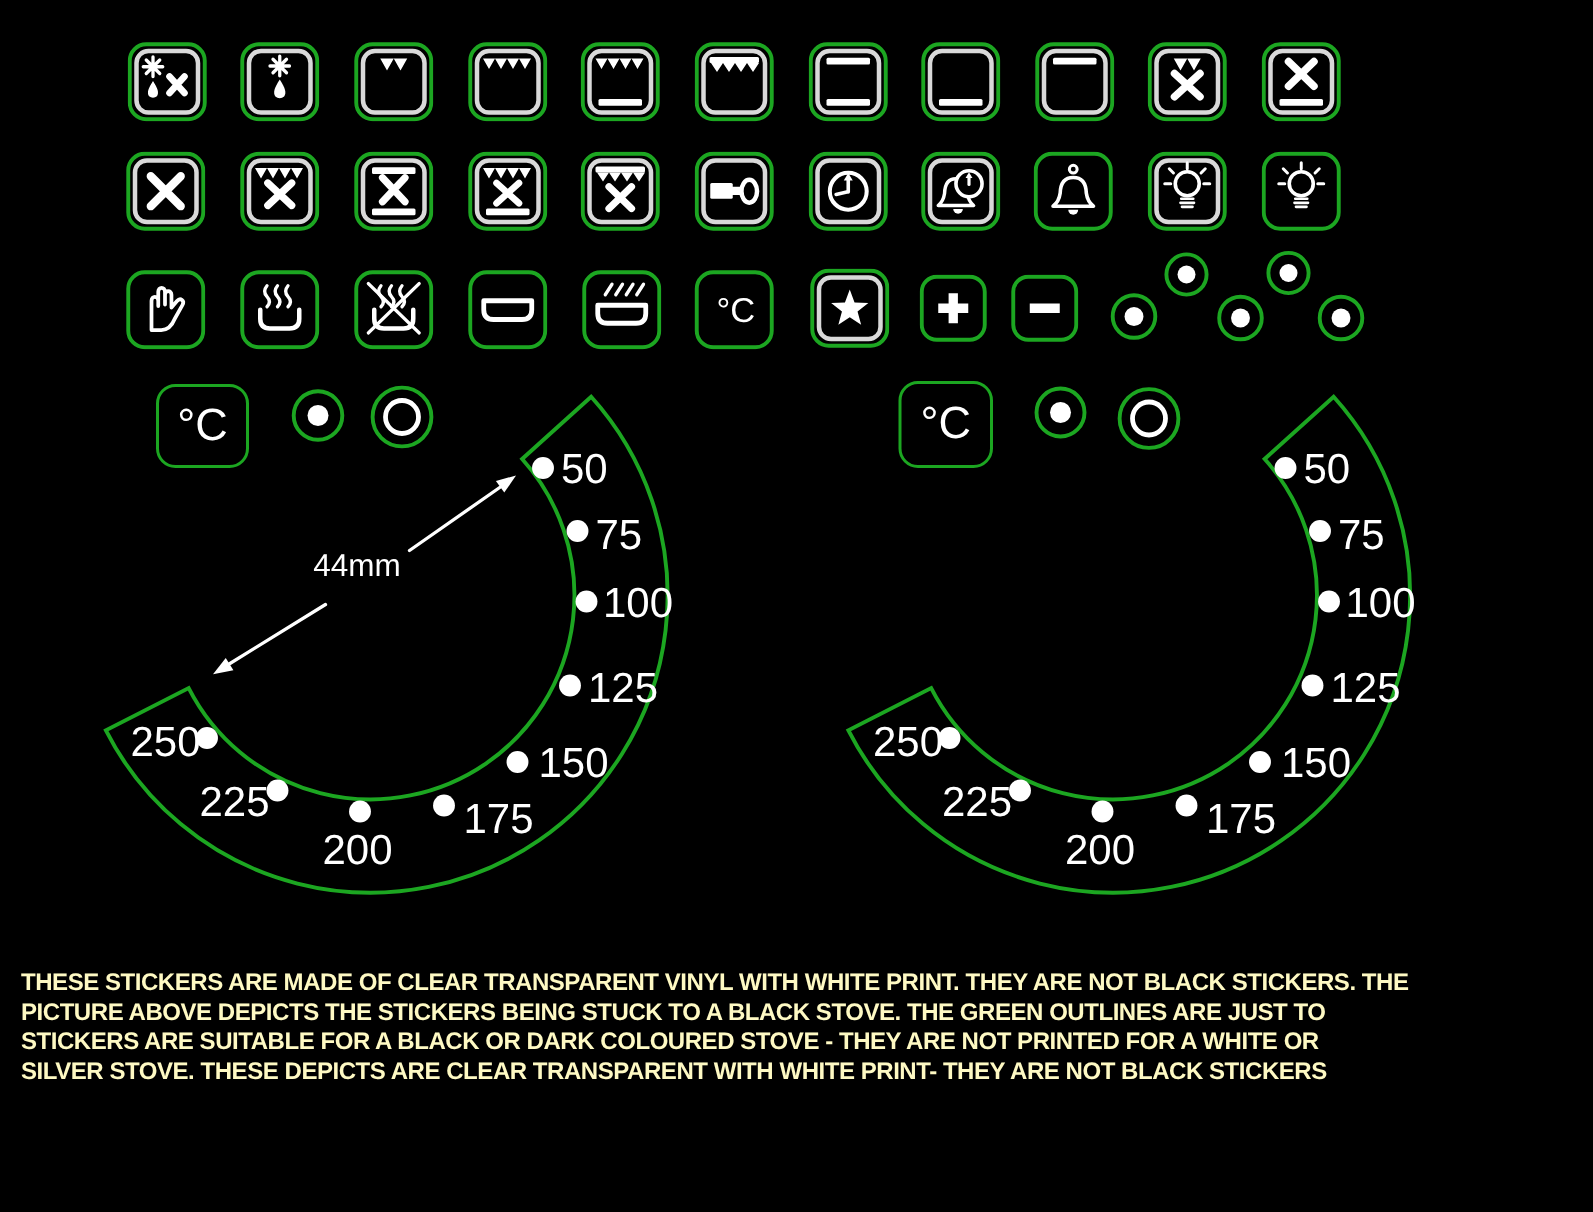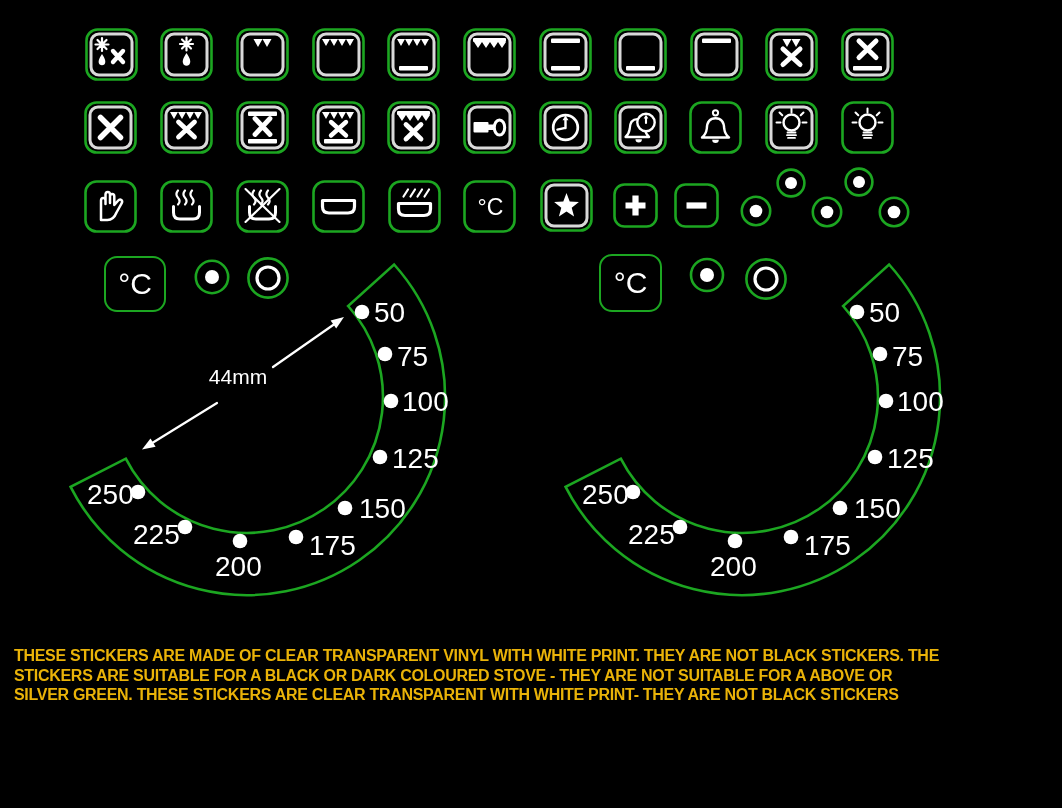--- a/index.html
+++ b/index.html
@@ -8,21 +8,21 @@
   .ic{position:absolute;width:53px;height:53px;}
   .gr{fill:none;stroke:#1ca621;stroke-width:2.6;}
   .wb{fill:none;stroke:#d9d9d9;stroke-width:3;}
   .wl{stroke:#fff;fill:none;stroke-linecap:round;stroke-linejoin:round;}
   .wf{fill:#fff;stroke:none;}
   .cbox{position:absolute;display:flex;align-items:center;justify-content:center;
         border:2.6px solid #1ca621;border-radius:13px;color:#fff;font-size:30px;}
   .dt{font-family:"Liberation Sans",sans-serif;font-size:28px;fill:#fff;}
   .dm{font-family:"Liberation Sans",sans-serif;font-size:21px;fill:#fff;}
   .ctx{font-family:"Liberation Sans",sans-serif;font-size:23px;fill:#fff;}
-  #footer{position:absolute;left:14px;top:646px;width:1004px;color:#eab308;
+  #footer{position:absolute;left:14px;top:646px;width:1004px;color:#fef9c3;
           font-weight:bold;font-size:16px;line-height:19.6px;letter-spacing:-0.3px;}
   .abs{position:absolute;}
 </style>
 </head>
 <body>
 
 <div id="stage">
 
   <svg width="0" height="0" style="position:absolute" aria-hidden="true">
     <defs>
@@ -334,17 +334,18 @@
     <text class="dt" x="362" y="213">125</text>
     <text class="dt" x="329" y="263">150</text>
     <text class="dt" x="279" y="300">175</text>
     <text class="dt" x="185" y="321">200</text>
     <text class="dt" x="103" y="289">225</text>
     <text class="dt" x="57" y="249">250</text>
   </svg>
 
   <div id="footer">
     <div>THESE STICKERS ARE MADE OF CLEAR TRANSPARENT VINYL WITH WHITE PRINT. THEY ARE NOT BLACK STICKERS. THE</div>
-    <div>STICKERS ARE SUITABLE FOR A BLACK OR DARK COLOURED STOVE -  THEY ARE NOT SUITABLE FOR A ABOVE OR</div>
-    <div>SILVER GREEN. THESE STICKERS ARE CLEAR TRANSPARENT WITH WHITE PRINT- THEY ARE NOT BLACK STICKERS</div>
+    <div>PICTURE ABOVE DEPICTS THE STICKERS BEING STUCK TO A BLACK STOVE.   THE GREEN OUTLINES ARE JUST TO</div>
+    <div>STICKERS ARE SUITABLE FOR A BLACK OR DARK COLOURED STOVE -  THEY ARE NOT PRINTED FOR A WHITE OR</div>
+    <div>SILVER STOVE. THESE DEPICTS ARE CLEAR TRANSPARENT WITH WHITE PRINT- THEY ARE NOT BLACK STICKERS</div>
   </div>
 
 </div>
 
 </body></html>

